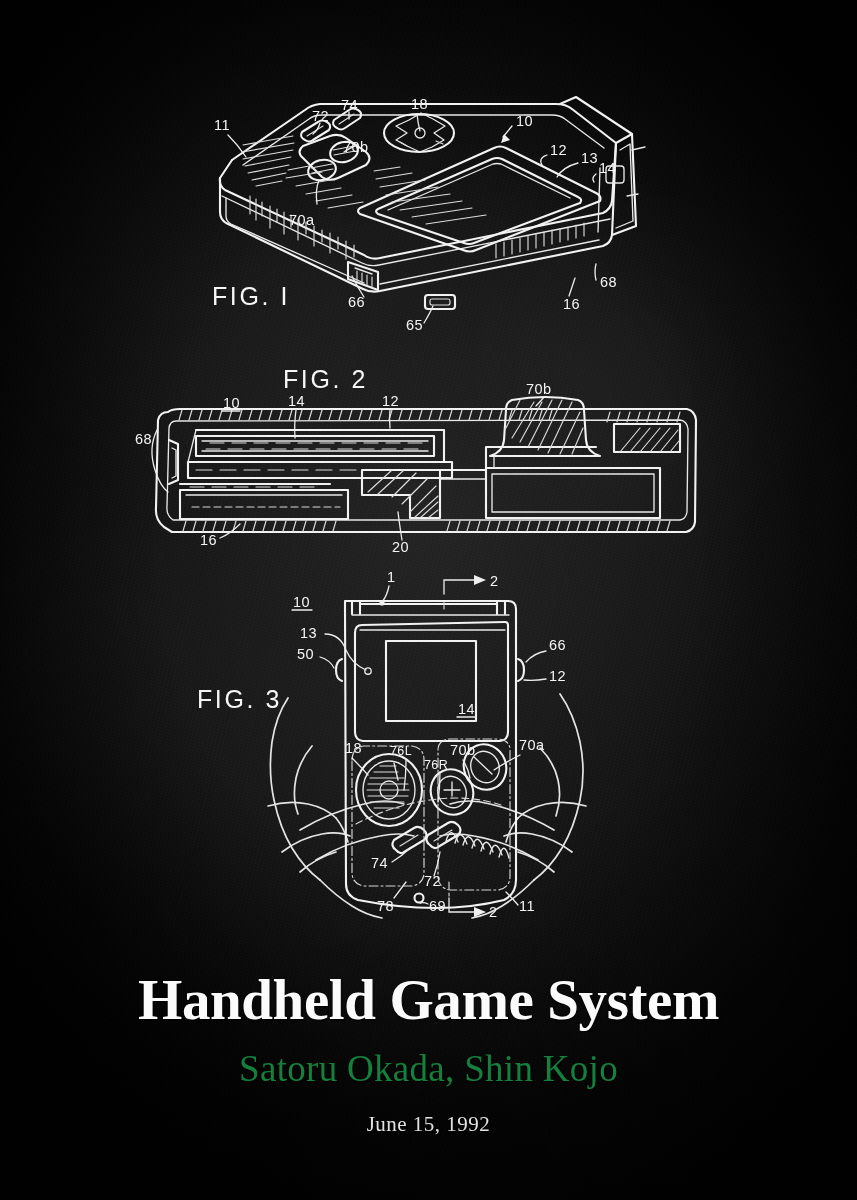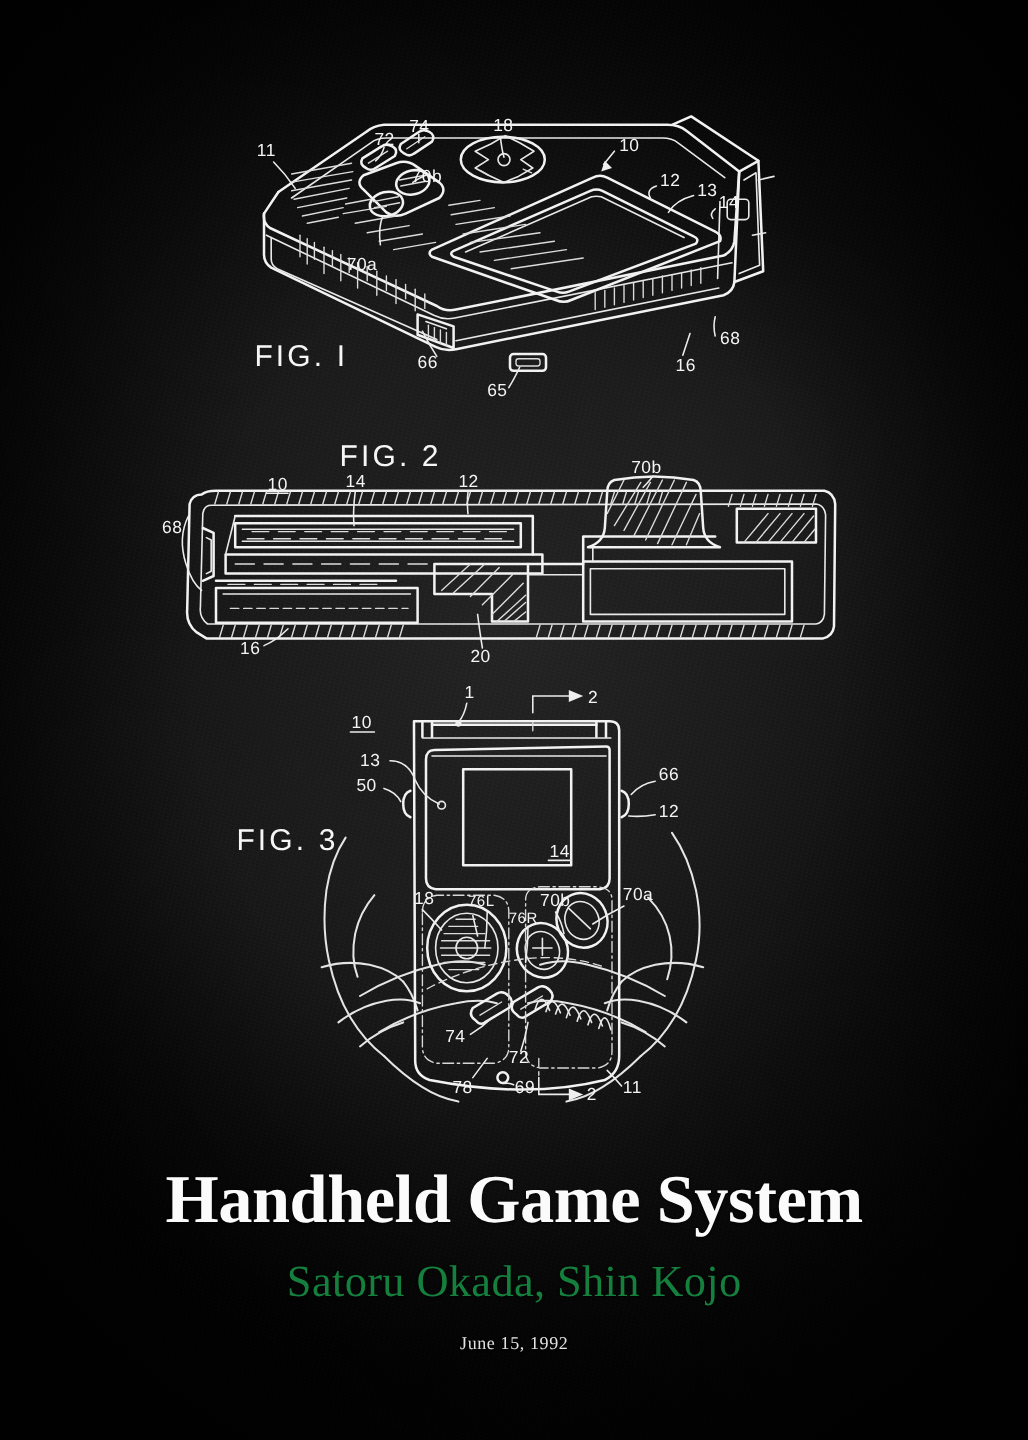--- a/index.html
+++ b/index.html
@@ -93,21 +93,21 @@
     font-size:37px;
     line-height:1.12;
     color:#15803d;
     margin-top:18px;
     letter-spacing:.3px;
     text-shadow:0 1px 2px rgba(0,0,0,.8);
   }
   #date {
     font-family:"Liberation Serif", serif;
     font-weight:400;
-    font-size:15px;
+    font-size:21px;
     color:#e3e3e3;
     margin-top:23px;
     letter-spacing:.5px;
     text-shadow:0 1px 2px rgba(0,0,0,.8);
   }
 </style>
 </head>
 <body>
 
 <div id="poster">

